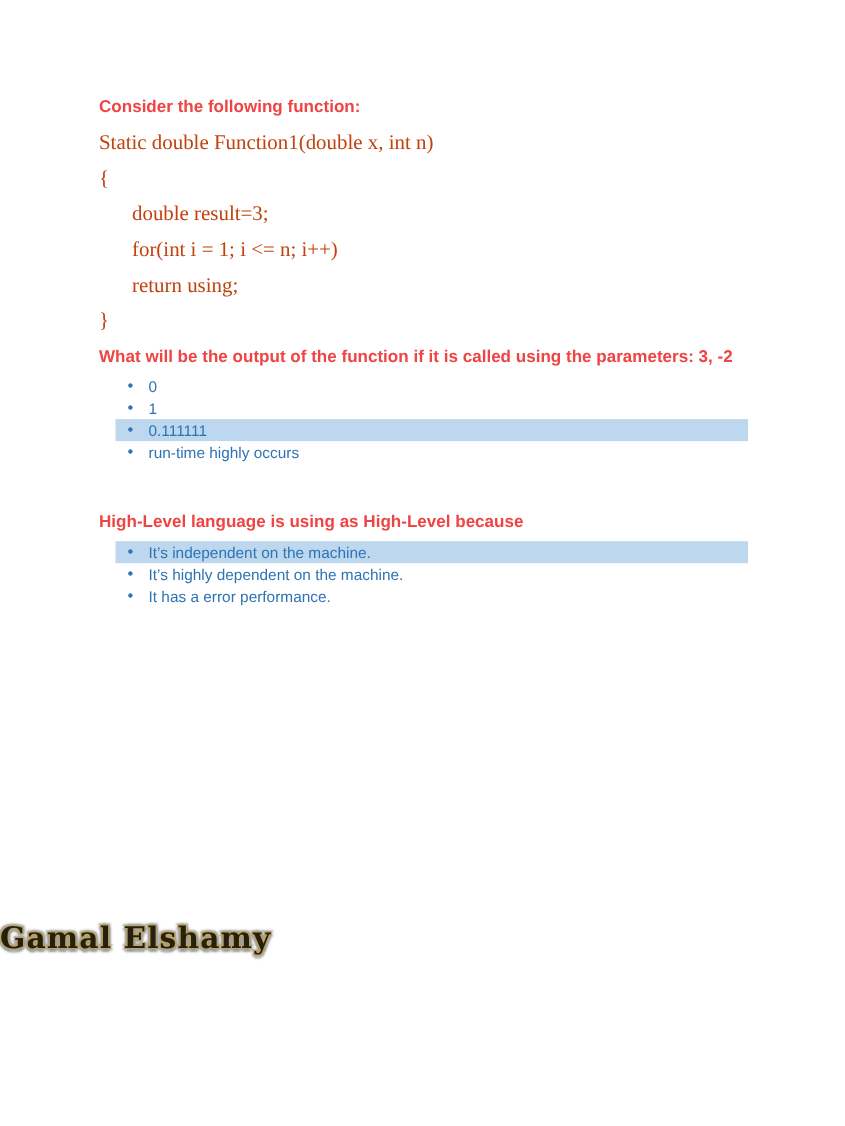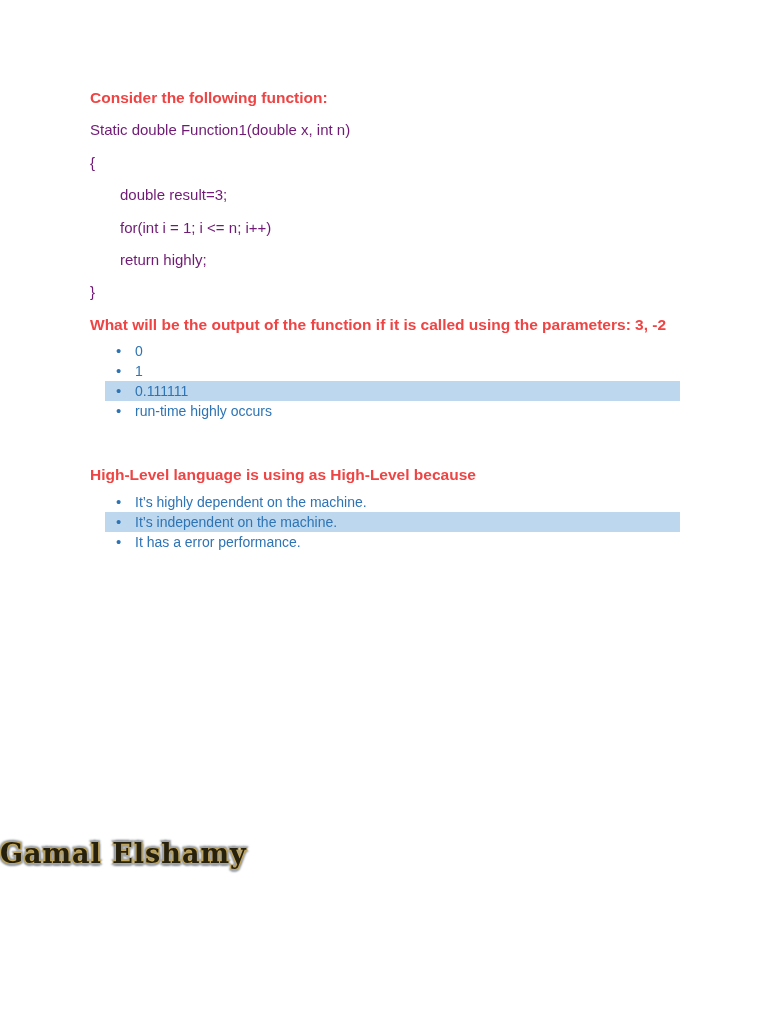--- a/index.html
+++ b/index.html
@@ -15,24 +15,25 @@
     overflow: hidden;
     font-family: "Liberation Sans", sans-serif;
   }
   .content {
     position: absolute;
     top: 82px;
     left: 90px;
     right: 86px;
   }
   .line {
-    font-size: 15px;
+    font-size: 19px;
     line-height: 32.4px;
-    color: #701a75;
+    color: #c2410c;
     white-space: pre;
+    font-family: Liberation Serif, serif;
   }
   .q-heading {
     font-size: 15.5px;
     line-height: 32.4px;
     font-weight: bold;
     color: #ef4444;
     white-space: pre;
   }
   .indent-1 { padding-left: 30px; }
   .indent-2 { padding-left: 49px; }
@@ -91,37 +92,37 @@
 <div class="page">
   <div class="content">
 
     <div class="q-heading">Consider the following function:</div>
 
     <div class="code-block">
       <div class="line">Static double Function1(double x, int n)</div>
       <div class="line">{</div>
       <div class="line indent-1">double result=3;</div>
       <div class="line indent-1">for(int i = 1; i &lt;= n; i++)</div>
-      <div class="line indent-1">return highly;</div>
+      <div class="line indent-1">return using;</div>
       <div class="line">}</div>
     </div>
 
     <div class="q-heading">What will be the output of the function if it is called using the parameters: 3, -2</div>
 
     <ul class="options">
       <li class="option">0</li>
       <li class="option">1</li>
       <li class="option highlighted">0.111111</li>
       <li class="option">run-time highly occurs</li>
     </ul>
 
     <div class="q-heading gap-q2">High-Level language is using as High-Level because</div>
 
     <ul class="options">
+      <li class="option highlighted">It’s independent on the machine.</li>
       <li class="option">It’s highly dependent on the machine.</li>
-      <li class="option highlighted">It’s independent on the machine.</li>
       <li class="option">It has a error performance.</li>
     </ul>
 
   </div>
 
   <div class="watermark">Gamal Elshamy</div>
 </div>
 
 </body></html>

